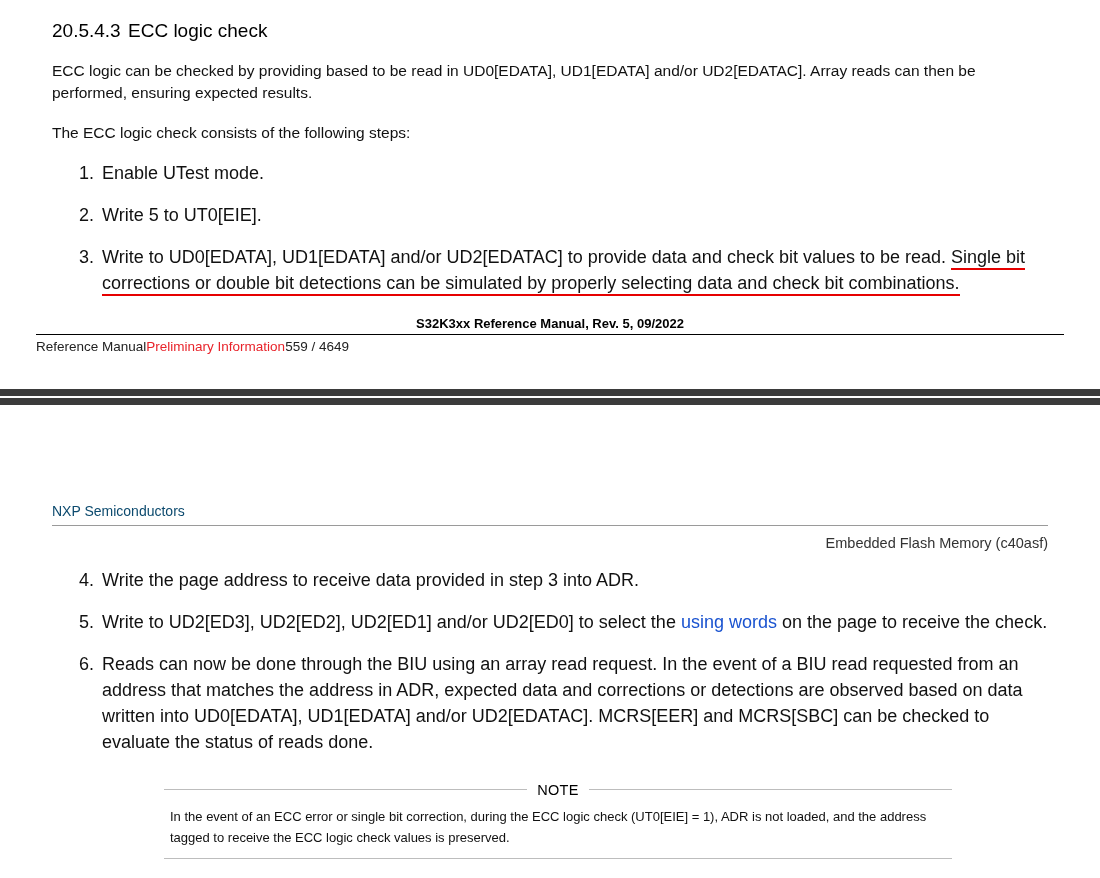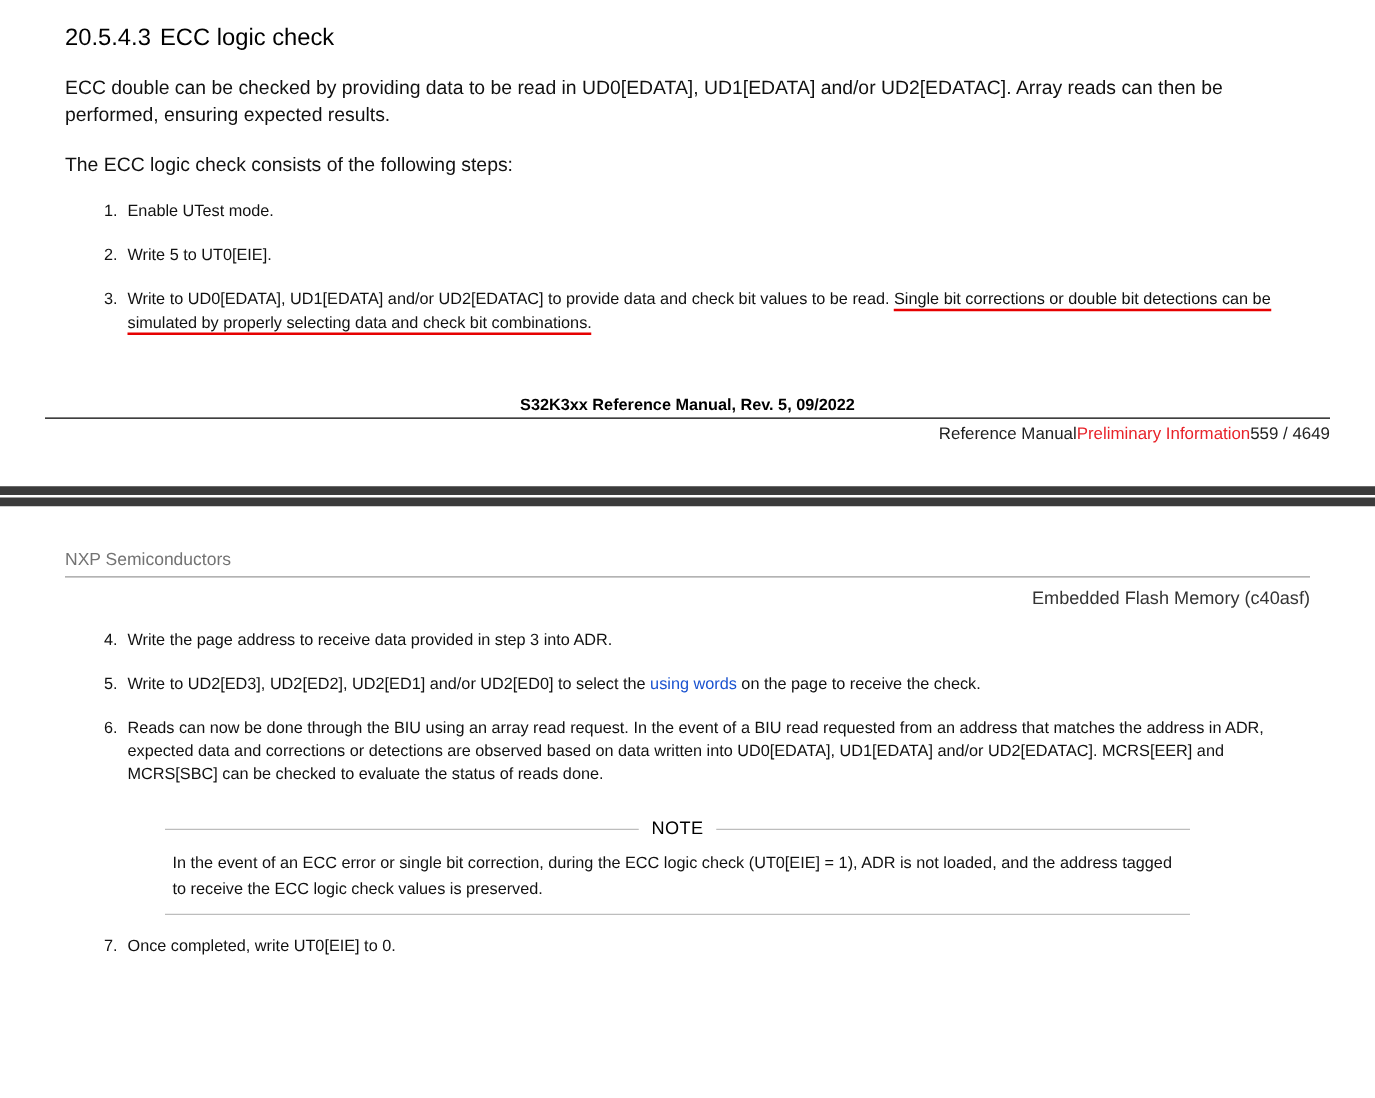--- a/index.html
+++ b/index.html
@@ -54,21 +54,21 @@
   }
 
   ol.steps {
     margin: 16px 0 0 0;
     padding-left: 46px;
     list-style: none;
     counter-reset: stepctr;
   }
   ol.steps > li {
     position: relative;
-    font-size: 13px;
+    font-size: 18px;
     line-height: 1.45;
     margin-bottom: 16px;
     color: #111;
     padding-left: 4px;
   }
   ol.steps > li::before {
     counter-increment: stepctr;
     content: counter(stepctr) ".";
     position: absolute;
     left: -26px;
@@ -97,21 +97,21 @@
     font-weight: bold;
     color: #000;
     padding-bottom: 3px;
   }
   .footer-rule {
     border-top: 1px solid #000;
     height: 0;
   }
   .footer-row {
     display: flex;
-    justify-content: flex-end;
+    justify-content: flex-start;
     align-items: baseline;
     font-size: 13.5px;
     padding-top: 4px;
   }
   .footer-left { color: #222; }
   .footer-center {
     color: #e8232a;
     font-size: 13.5px;
   }
   .footer-right { color: #222; }
@@ -141,43 +141,43 @@
     top: 406px;
     left: 0;
     width: 1100px;
     height: 472px;
     background: #ffffff;
     box-sizing: border-box;
     padding: 0 52px;
   }
   .hdr-company {
     font-size: 14px;
-    color: #737373;
-    margin-top: 33px;
+    color: #0c4a6e;
+    margin-top: 97px;
     padding-left: 0;
   }
   .hdr-rule {
     border-top: 1px solid #9a9a9a;
     margin-top: 6px;
   }
   .hdr-chapter {
     text-align: right;
     font-size: 14.5px;
     color: #333;
     margin-top: 9px;
   }
 
   a.doclink {
     color: #1a53d0;
     text-decoration: none;
   }
 
   
   .note {
-    margin: 26px 96px 0 80px;
+    margin: 26px 96px 0 112px;
   }
   .note-head {
     display: flex;
     align-items: center;
     gap: 10px;
   }
   .note-head .line {
     flex: 1;
     border-top: 1px solid #bdbdbd;
     height: 0;
@@ -202,21 +202,21 @@
 <body>
 
 <div class="page">
 
   <div class="page-top">
 
     <div class="heading">
       <span class="num">20.5.4.3</span><span>ECC logic check</span>
     </div>
 
-    <p class="body">ECC double can be checked by providing data to be read in UD0[EDATA], UD1[EDATA] and/or UD2[EDATAC]. Array reads can then be performed, ensuring expected results.</p>
+    <p class="body">ECC logic can be checked by providing based to be read in UD0[EDATA], UD1[EDATA] and/or UD2[EDATAC]. Array reads can then be performed, ensuring expected results.</p>
     <p class="body">The ECC logic check consists of the following steps:</p>
 
     <ol class="steps">
       <li><span>Enable UTest mode.</span></li>
       <li><span>Write 5 to UT0[EIE].</span></li>
       <li><span>Write to UD0[EDATA], UD1[EDATA] and/or UD2[EDATAC] to provide data and check bit values to be read. </span><span class="hl-underline">Single bit corrections or double bit detections can be simulated by properly selecting data and check bit combinations.</span></li>
     </ol>
 
     <div class="page-footer">
       <div class="footer-title">S32K3xx Reference Manual, Rev. 5, 09/2022</div>

